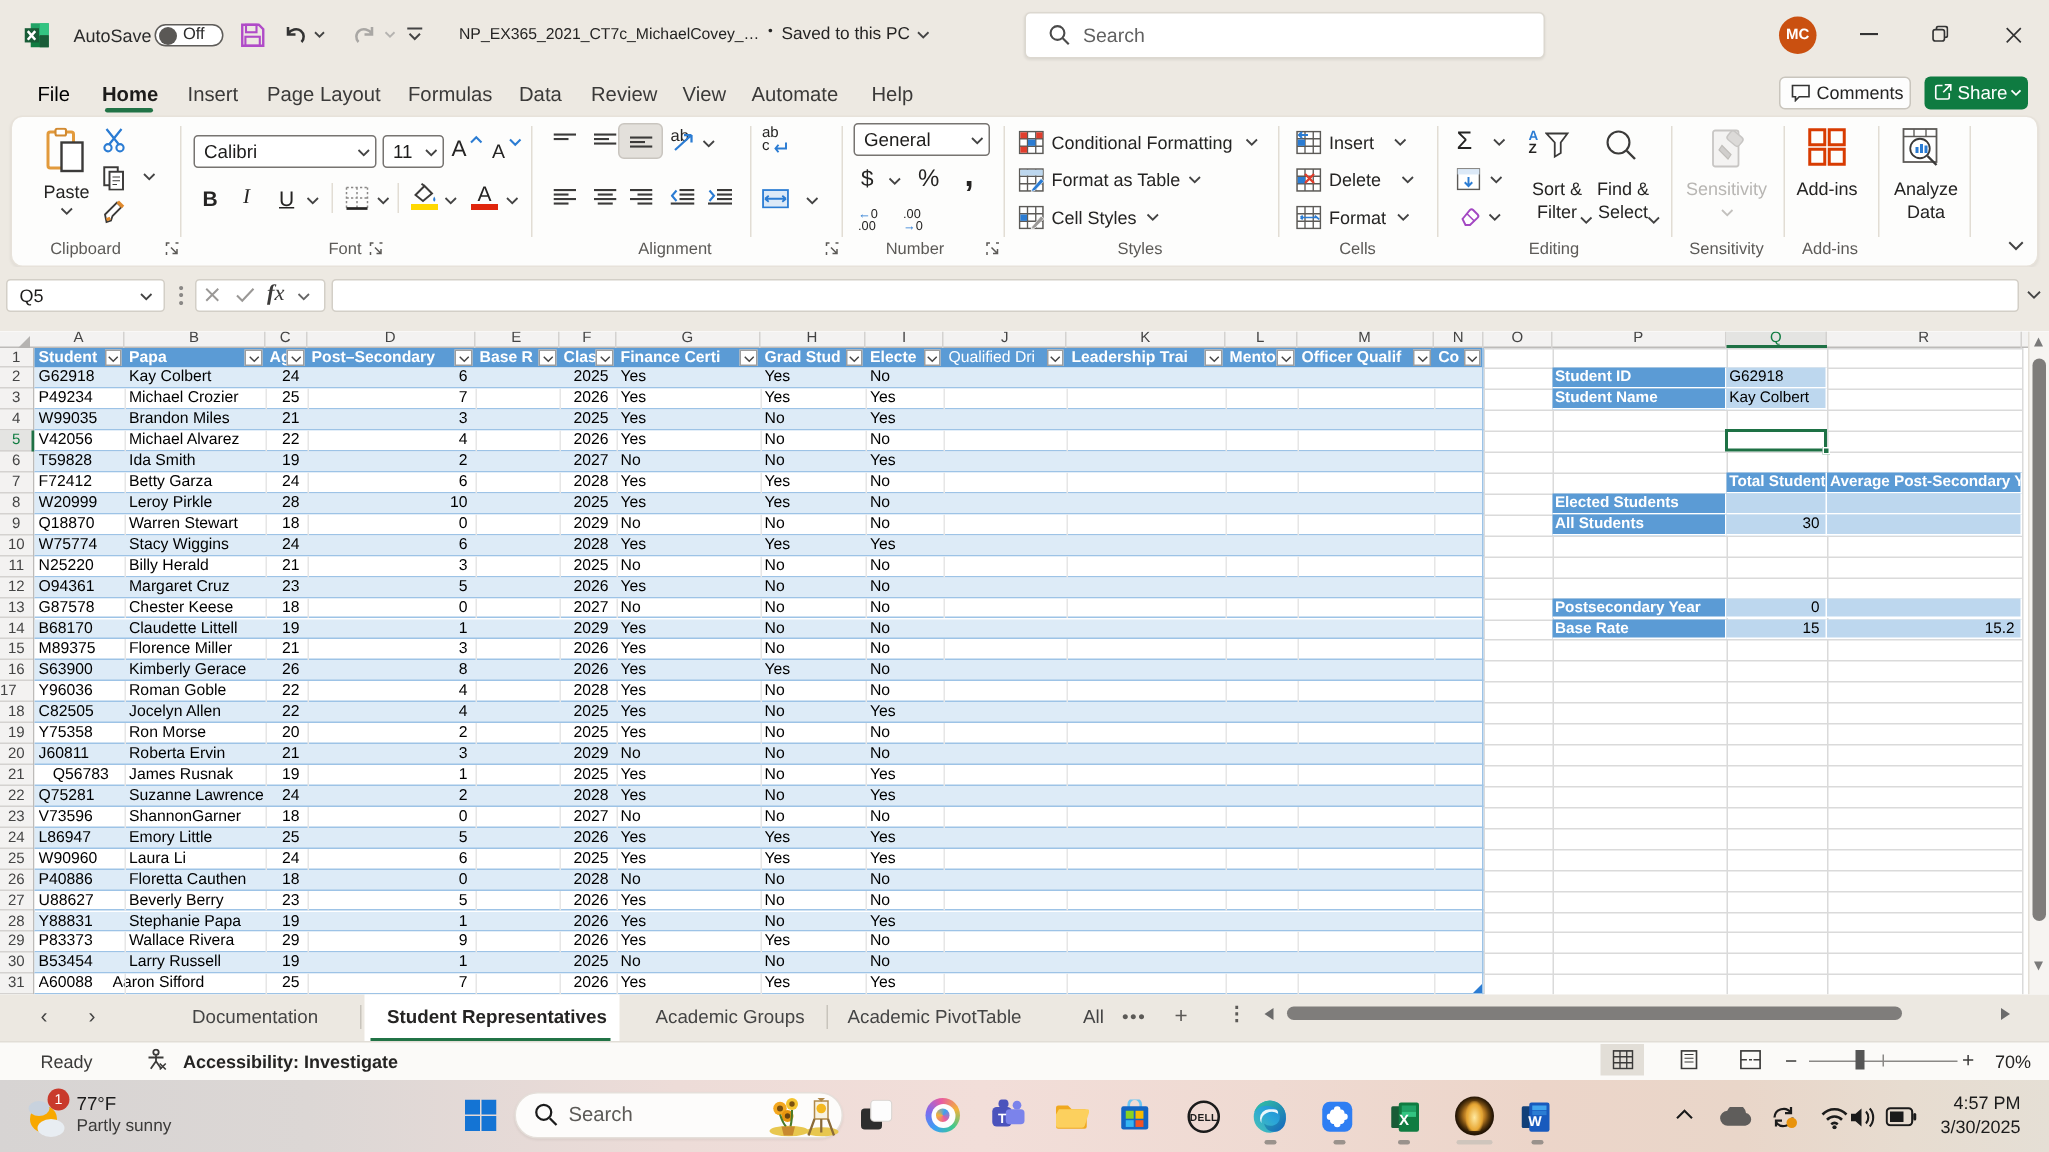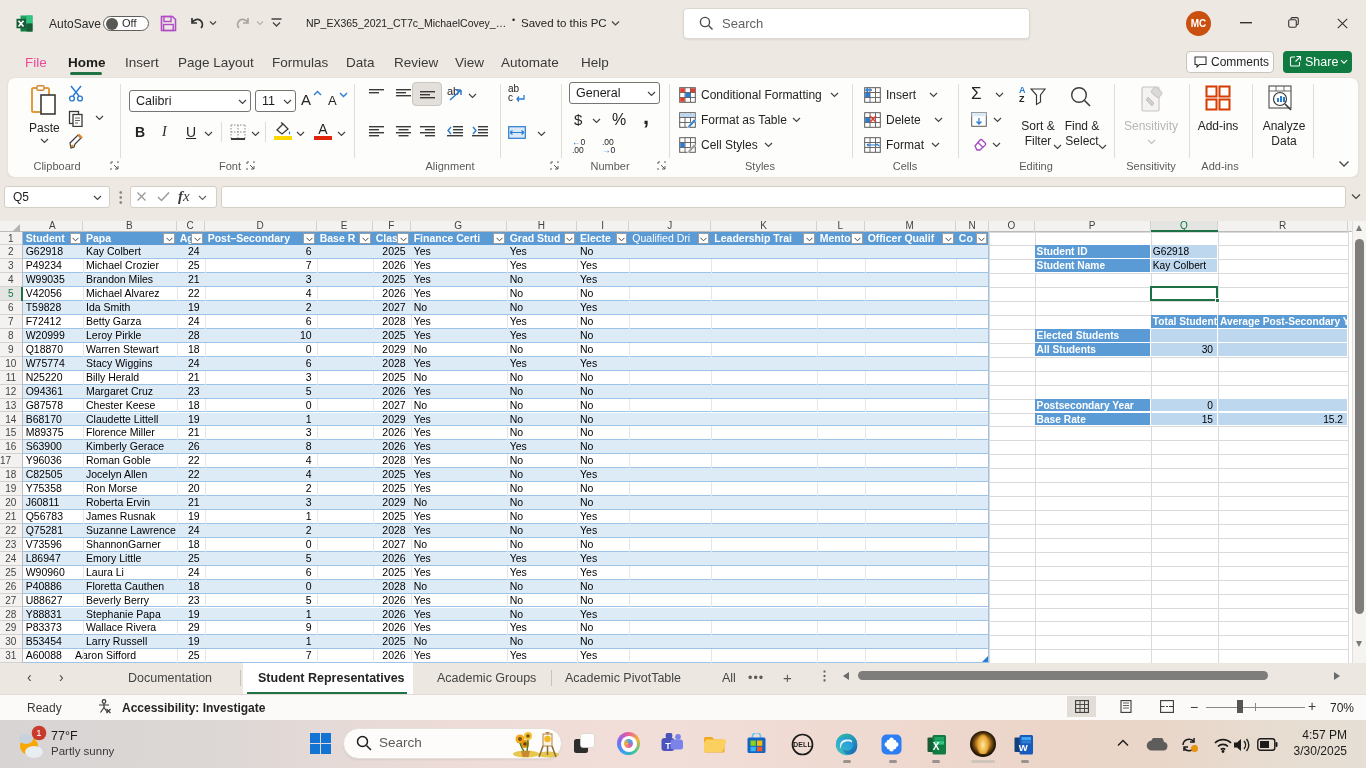--- a/index.html
+++ b/index.html
@@ -61,21 +61,21 @@
     <rect width="12" height="1.4" fill="#333"></rect>
   </svg>
 <svg class="ab" style="left:1288px;top:17px" width="11" height="11" viewBox="0 0 11 11">
     <rect x="0.7" y="2.7" width="7.6" height="7.6" rx="1.5" fill="none" stroke="#333" stroke-width="1.1"></rect>
     <path d="M3 2.6 V1.8 a1.2 1.2 0 0 1 1.2 -1.2 h4.5 a1.6 1.6 0 0 1 1.6 1.6 v4.4 a1.2 1.2 0 0 1 -1.2 1.2 h-0.7" fill="none" stroke="#333" stroke-width="1.1"></path>
   </svg>
 <svg class="ab" style="left:1337px;top:18px" width="11" height="11" viewBox="0 0 11 11">
     <path d="M0.8 0.8 L10.2 10.2 M10.2 0.8 L0.8 10.2" stroke="#333" stroke-width="1.1"></path>
   </svg>
 <div class="ab tb" style="left:0;top:48px;width:1366px;height:30px"></div>
-<div class="ab" style="left:25px;top:55px;white-space:nowrap;font-size:13.5px;color:#ec4899">File</div>
+<div class="ab" style="left:25px;top:55px;white-space:nowrap;font-size:13.5px;color:#000000">File</div>
 <div class="ab" style="left:68px;top:55px;white-space:nowrap;font-size:13.5px;font-weight:bold;color:#1d1c1b">Home</div>
 <div class="ab" style="left:70px;top:72px;width:32px;height:3px;background:#217346;border-radius:2px"></div>
 <div class="ab" style="left:125px;top:55px;white-space:nowrap;font-size:13.5px;color:#3b3a39">Insert</div>
 <div class="ab" style="left:178px;top:55px;white-space:nowrap;font-size:13.5px;color:#3b3a39">Page Layout</div>
 <div class="ab" style="left:272px;top:55px;white-space:nowrap;font-size:13.5px;color:#3b3a39">Formulas</div>
 <div class="ab" style="left:346px;top:55px;white-space:nowrap;font-size:13.5px;color:#3b3a39">Data</div>
 <div class="ab" style="left:394px;top:55px;white-space:nowrap;font-size:13.5px;color:#3b3a39">Review</div>
 <div class="ab" style="left:455px;top:55px;white-space:nowrap;font-size:13.5px;color:#3b3a39">View</div>
 <div class="ab" style="left:501px;top:55px;white-space:nowrap;font-size:13.5px;color:#3b3a39">Automate</div>
 <div class="ab" style="left:581px;top:55px;white-space:nowrap;font-size:13.5px;color:#3b3a39">Help</div>
@@ -871,21 +871,21 @@
 <div class="ab" style="left:22.7px;top:275.0px;width:966.7px;height:13.93px;background:#ddebf7;border-bottom:1px solid #9dc3e6"></div>
 <div class="cell" style="left:25.7px;width:56.3px;text-align:left;top:275.0px;line-height:13.93px">J60811</div>
 <div class="cell" style="left:86.0px;width:89.7px;text-align:left;top:275.0px;line-height:13.93px">Roberta Ervin</div>
 <div class="cell" style="left:176.7px;width:23.0px;text-align:right;top:275.0px;line-height:13.93px">21</div>
 <div class="cell" style="left:204.7px;width:107.0px;text-align:right;top:275.0px;line-height:13.93px">3</div>
 <div class="cell" style="left:372.7px;width:33.0px;text-align:right;top:275.0px;line-height:13.93px">2029</div>
 <div class="cell" style="left:413.7px;width:92.0px;text-align:left;top:275.0px;line-height:13.93px">No</div>
 <div class="cell" style="left:509.7px;width:66.3px;text-align:left;top:275.0px;line-height:13.93px">No</div>
 <div class="cell" style="left:580.0px;width:48.3px;text-align:left;top:275.0px;line-height:13.93px">No</div>
 <div class="ab" style="left:22.7px;top:289.0px;width:966.7px;height:13.93px;background:#ffffff;border-bottom:1px solid #9dc3e6"></div>
-<div class="cell" style="left:25.7px;width:56.3px;text-align:left;top:289.0px;line-height:13.93px">Q56783</div>
+<div class="cell" style="left:25.7px;width:56.3px;text-align:center;top:289.0px;line-height:13.93px">Q56783</div>
 <div class="cell" style="left:86.0px;width:89.7px;text-align:left;top:289.0px;line-height:13.93px">James Rusnak</div>
 <div class="cell" style="left:176.7px;width:23.0px;text-align:right;top:289.0px;line-height:13.93px">19</div>
 <div class="cell" style="left:204.7px;width:107.0px;text-align:right;top:289.0px;line-height:13.93px">1</div>
 <div class="cell" style="left:372.7px;width:33.0px;text-align:right;top:289.0px;line-height:13.93px">2025</div>
 <div class="cell" style="left:413.7px;width:92.0px;text-align:left;top:289.0px;line-height:13.93px">Yes</div>
 <div class="cell" style="left:509.7px;width:66.3px;text-align:left;top:289.0px;line-height:13.93px">No</div>
 <div class="cell" style="left:580.0px;width:48.3px;text-align:left;top:289.0px;line-height:13.93px">Yes</div>
 <div class="ab" style="left:83.0px;top:289.0px;width:1px;height:13.93px;background:#e6e6e6"></div>
 <div class="ab" style="left:176.7px;top:289.0px;width:1px;height:13.93px;background:#e6e6e6"></div>
 <div class="ab" style="left:204.7px;top:289.0px;width:1px;height:13.93px;background:#e6e6e6"></div>

